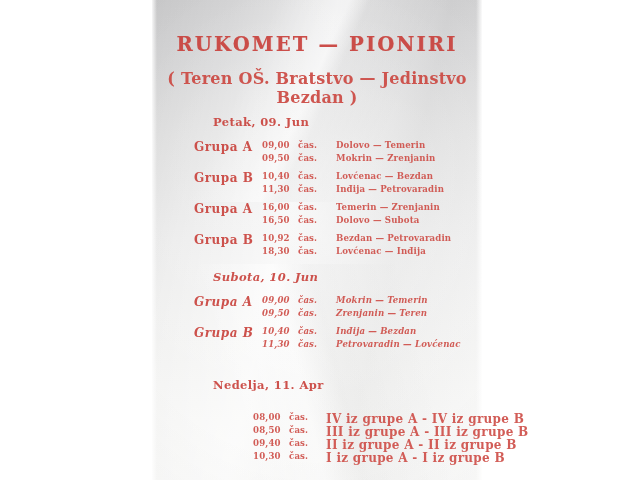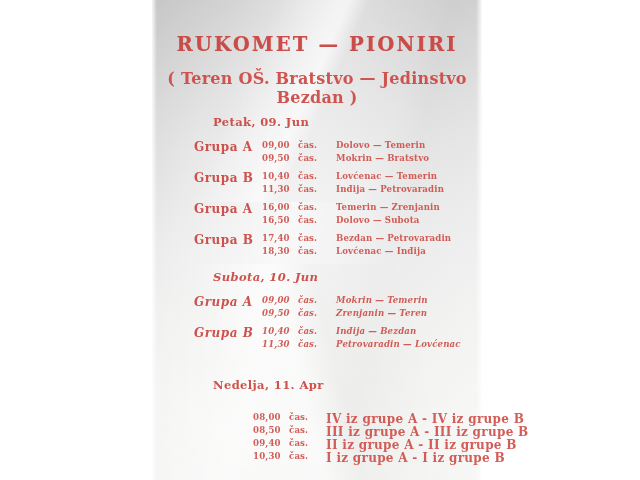--- a/index.html
+++ b/index.html
@@ -174,29 +174,29 @@
               <div class="group-row">
                 <span class="g-label">Grupa A</span>
                 <span class="g-time">09,00</span>
                 <span class="g-unit">čas.</span>
                 <span class="g-match">Dolovo — Temerin</span>
               </div>
               <div class="group-row">
                 <span class="g-label"></span>
                 <span class="g-time">09,50</span>
                 <span class="g-unit">čas.</span>
-                <span class="g-match">Mokrin — Bratstvo</span>
+                <span class="g-match">Mokrin — Zrenjanin</span>
               </div>
             </div>
             <div class="group-block">
               <div class="group-row">
                 <span class="g-label">Grupa B</span>
                 <span class="g-time">10,40</span>
                 <span class="g-unit">čas.</span>
-                <span class="g-match">Lovćenac — Temerin</span>
+                <span class="g-match">Lovćenac — Bezdan</span>
               </div>
               <div class="group-row">
                 <span class="g-label"></span>
                 <span class="g-time">11,30</span>
                 <span class="g-unit">čas.</span>
                 <span class="g-match">Inđija — Petrovaradin</span>
               </div>
             </div>
             <div class="group-block">
               <div class="group-row">
@@ -208,21 +208,21 @@
               <div class="group-row">
                 <span class="g-label"></span>
                 <span class="g-time">16,50</span>
                 <span class="g-unit">čas.</span>
                 <span class="g-match">Dolovo — Subota</span>
               </div>
             </div>
             <div class="group-block">
               <div class="group-row">
                 <span class="g-label">Grupa B</span>
-                <span class="g-time">17,40</span>
+                <span class="g-time">10,92</span>
                 <span class="g-unit">čas.</span>
                 <span class="g-match">Bezdan — Petrovaradin</span>
               </div>
               <div class="group-row">
                 <span class="g-label"></span>
                 <span class="g-time">18,30</span>
                 <span class="g-unit">čas.</span>
                 <span class="g-match">Lovćenac — Inđija</span>
               </div>
             </div>

